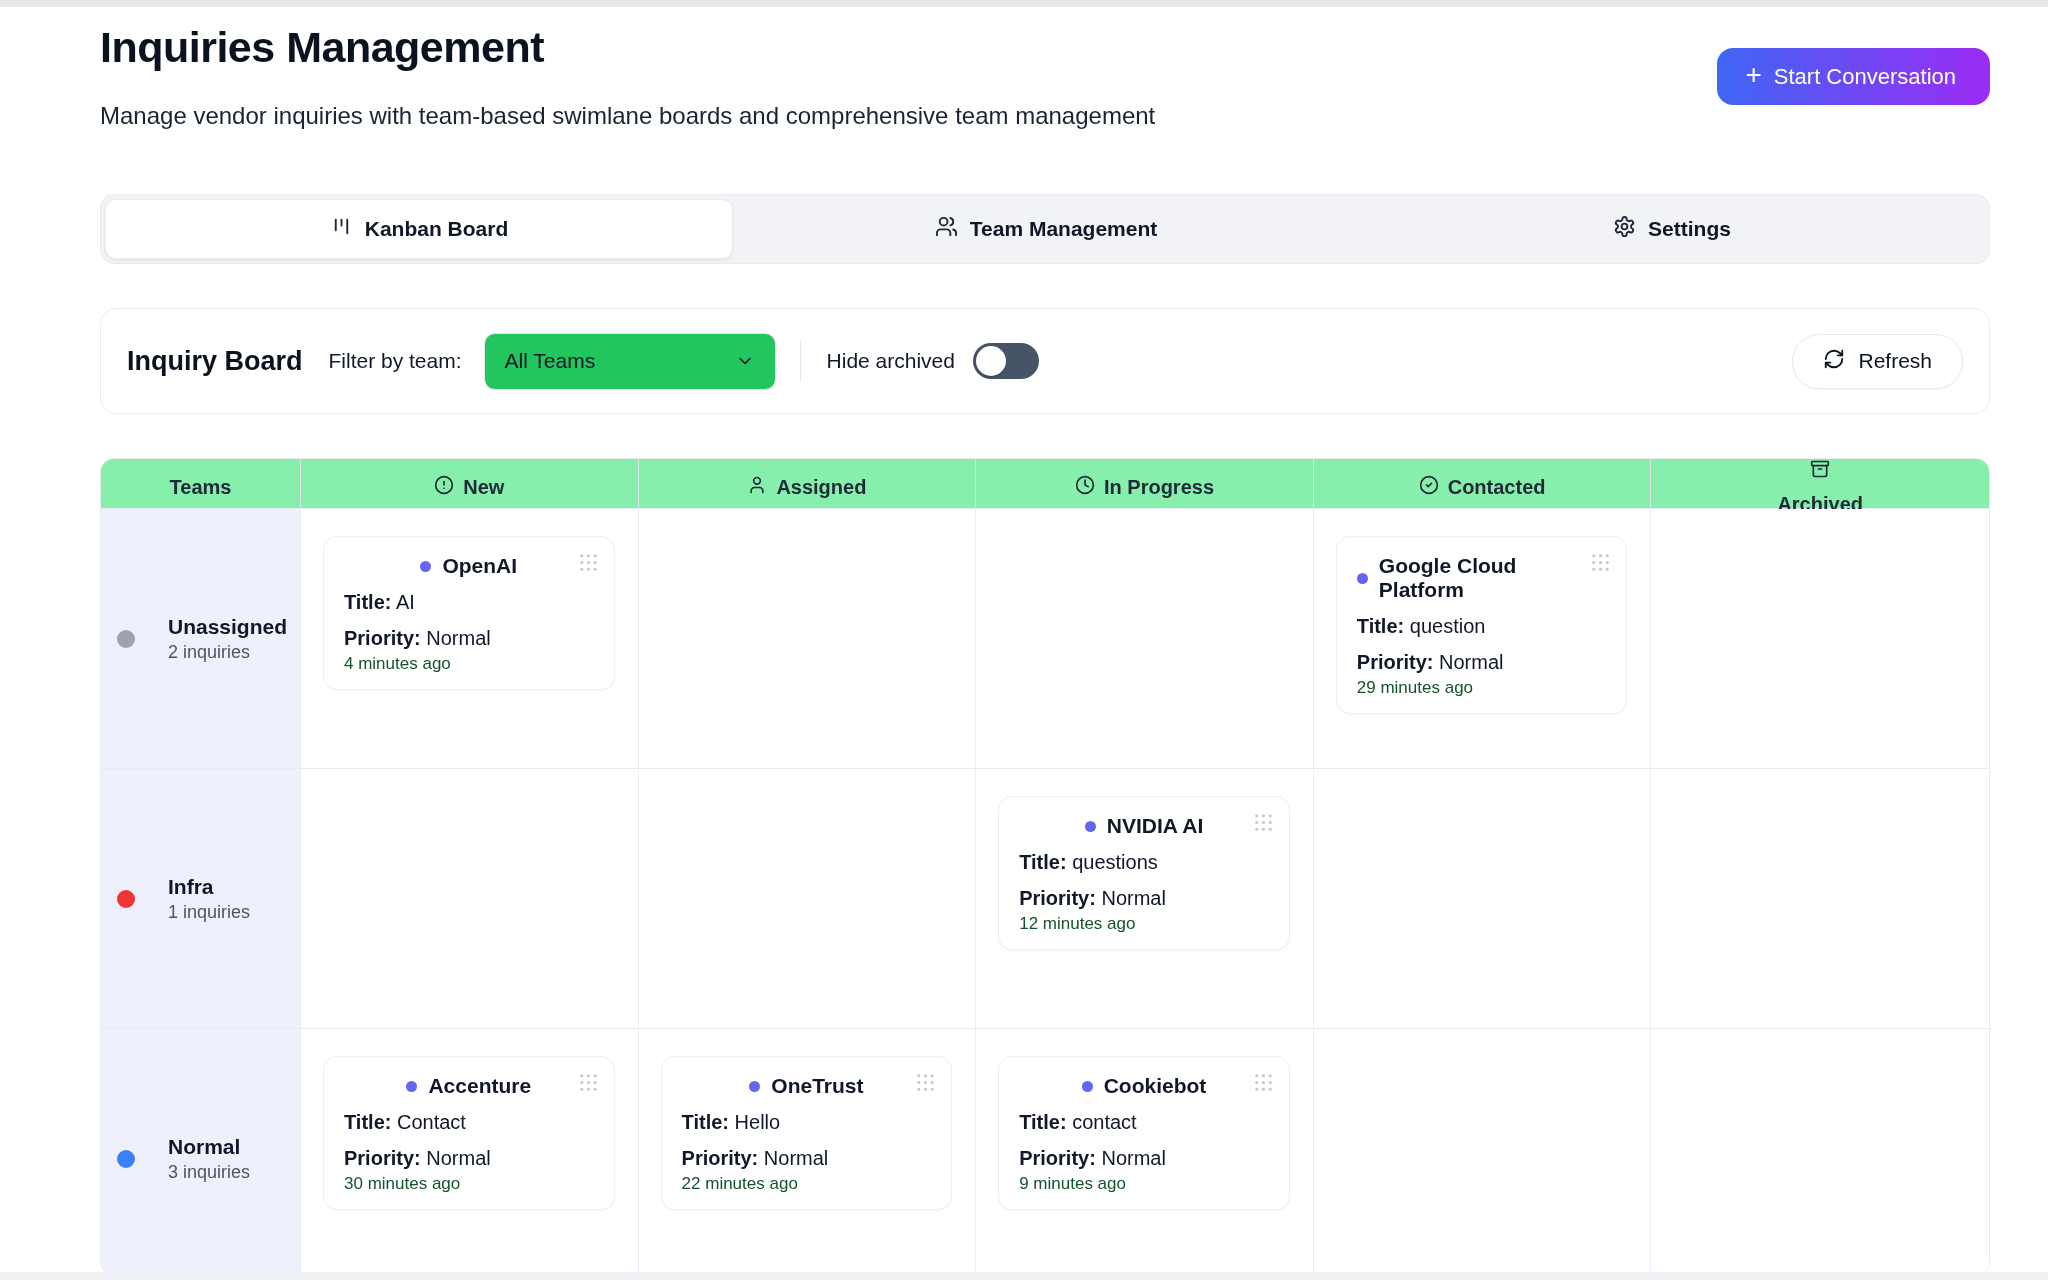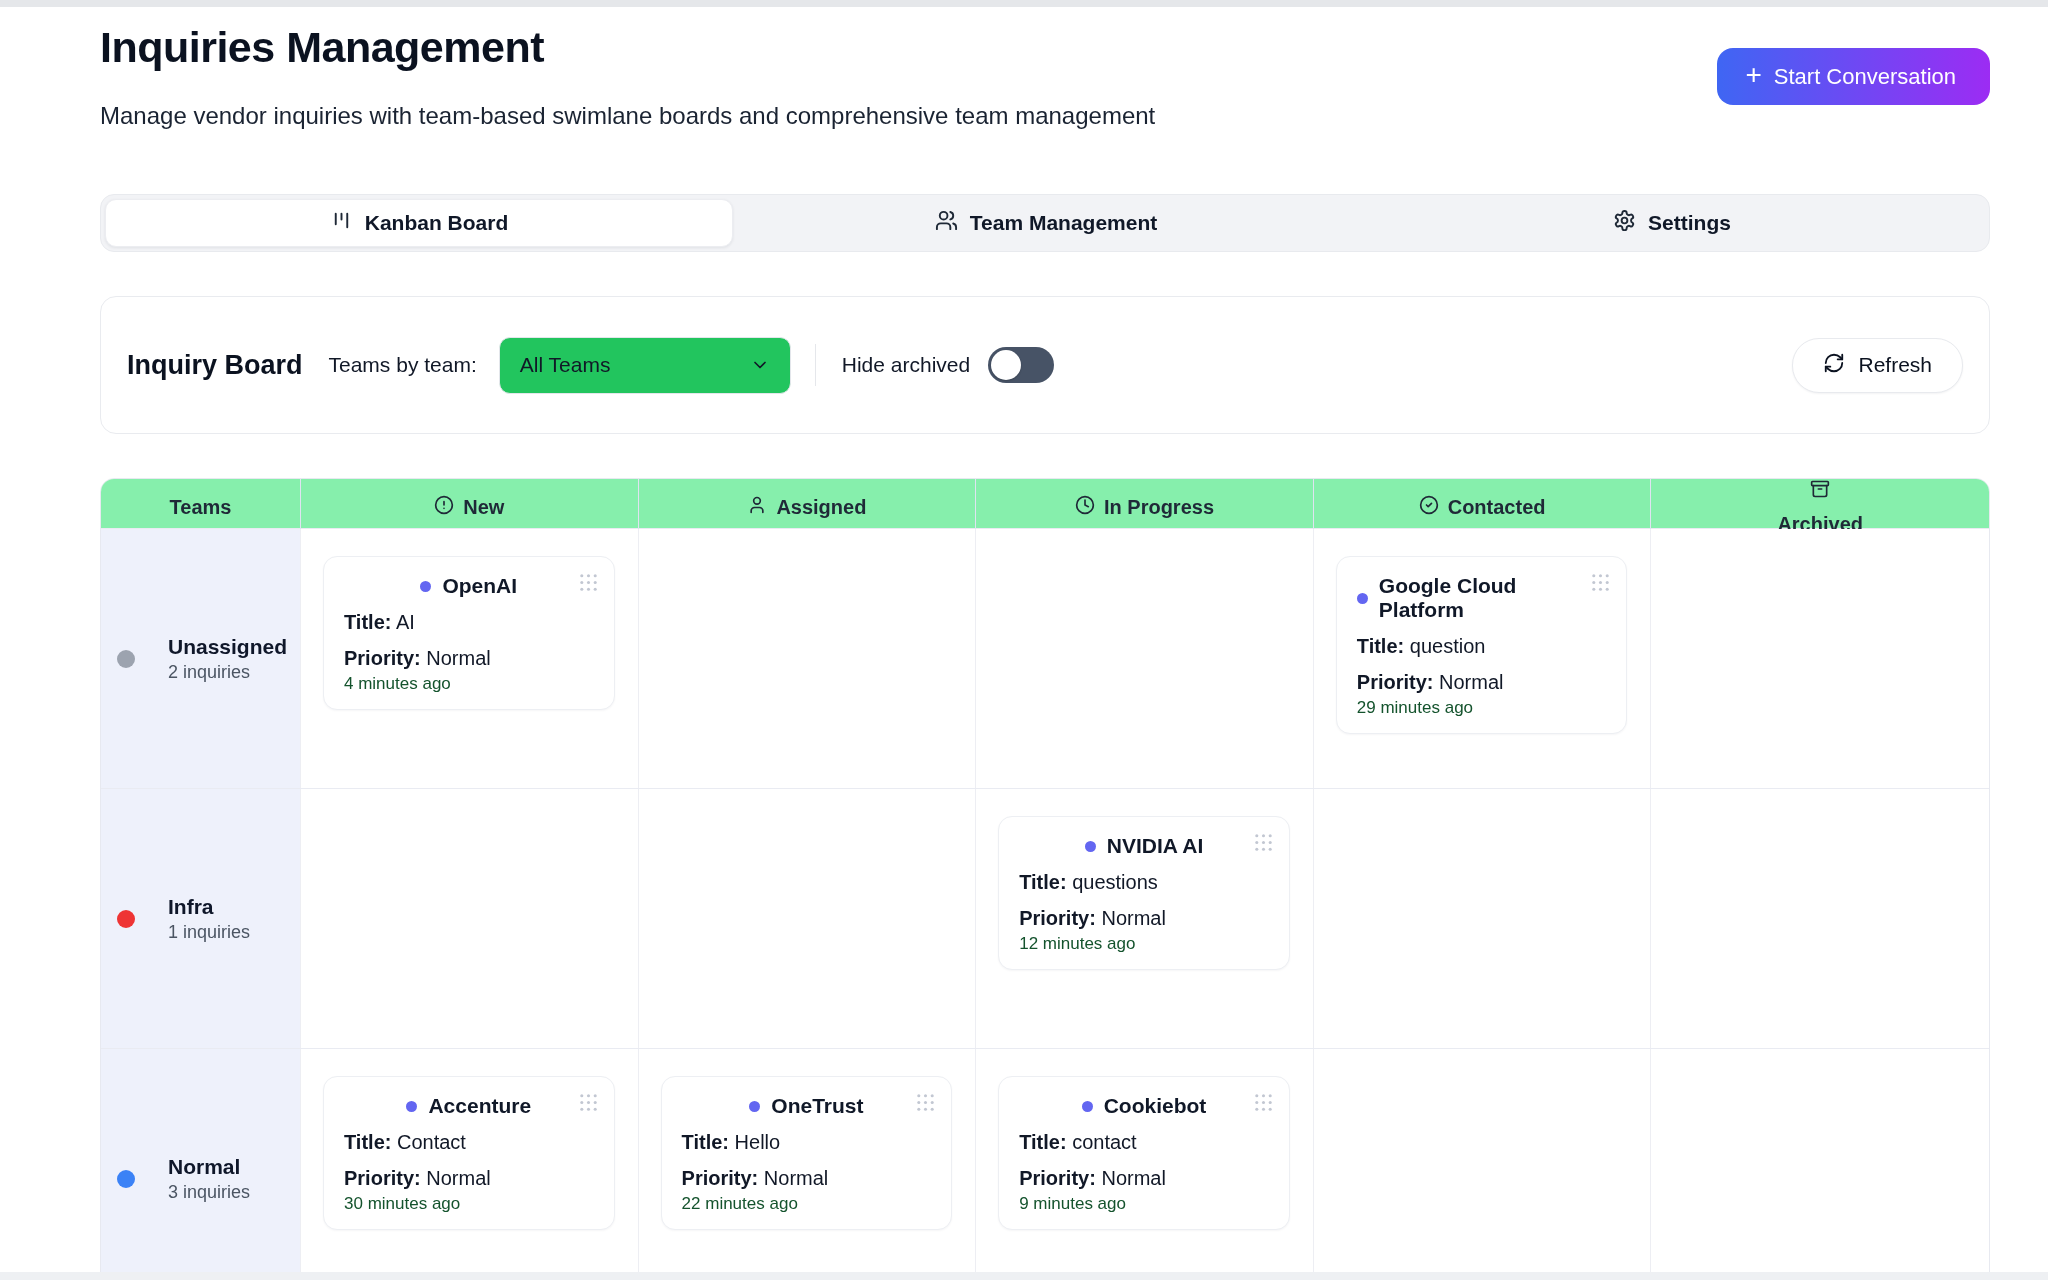--- a/index.html
+++ b/index.html
@@ -14,30 +14,30 @@
   .hdr h1 { font-size:43px; font-weight:700; letter-spacing:-0.5px; color:#0b1220; }
   .start-btn { position:absolute; top:41px; right:0; height:57px; padding:0 34px 0 28px;
     border:none; border-radius:16px; cursor:pointer;
     background:linear-gradient(90deg,#3f66f3,#9c2cf3);
     color:#ffffff; font-size:22px; font-weight:500; display:flex; align-items:center; gap:12px;
     font-family:inherit; }
   .start-btn .plus { font-size:28px; font-weight:400; line-height:1; margin-top:-3px; }
   .subtitle { margin-top:30px; font-size:24px; color:#1a2332; }
 
   
-  .tabs { margin-top:64px; height:58px; background:#f2f3f6; border:1px solid #e8eaee;
+  .tabs { margin-top:64px; height:70px; background:#f2f3f6; border:1px solid #e8eaee;
     border-radius:14px; display:flex; padding:4px; }
   .tab { flex:1; display:flex; align-items:center; justify-content:center; gap:12px;
     font-size:21px; font-weight:600; color:#101828; border-radius:11px; cursor:pointer; }
   .tab.active { background:#ffffff; border:1px solid #ecedf1; box-shadow:0 1px 3px rgba(16,24,40,.08); }
   .tab svg { width:23px; height:23px; stroke:#1f2937; fill:none; stroke-width:2;
     stroke-linecap:round; stroke-linejoin:round; }
 
   
-  .toolbar { margin-top:44px; height:138px; background:#ffffff; border:1px solid #e9ebef;
+  .toolbar { margin-top:44px; height:106px; background:#ffffff; border:1px solid #e9ebef;
     border-radius:16px; display:flex; align-items:center; padding:0 26px; }
   .toolbar h2 { font-size:27px; font-weight:700; color:#0b1220; }
   .filter-label { margin-left:26px; font-size:21px; color:#111827; }
   .select { margin-left:22px; width:292px; height:57px; border:1px solid #e3e6eb; border-radius:11px;
     display:flex; align-items:center; padding:0 20px; font-size:21px; color:#111827; cursor:pointer;
     background:#22c55e; }
   .select .chev { margin-left:auto; display:flex; }
   .select svg { width:20px; height:20px; stroke:#111827; fill:none; stroke-width:2;
     stroke-linecap:round; stroke-linejoin:round; }
   .vdiv { width:1px; height:42px; background:#e5e7eb; margin:0 26px 0 24px; }
@@ -127,21 +127,21 @@
             <path d="M12.22 2h-.44a2 2 0 0 0-2 2v.18a2 2 0 0 1-1 1.73l-.43.25a2 2 0 0 1-2 0l-.15-.08a2 2 0 0 0-2.73.73l-.22.38a2 2 0 0 0 .73 2.73l.15.1a2 2 0 0 1 1 1.72v.51a2 2 0 0 1-1 1.74l-.15.09a2 2 0 0 0-.73 2.73l.22.38a2 2 0 0 0 2.73.73l.15-.08a2 2 0 0 1 2 0l.43.25a2 2 0 0 1 1 1.73V20a2 2 0 0 0 2 2h.44a2 2 0 0 0 2-2v-.18a2 2 0 0 1 1-1.73l.43-.25a2 2 0 0 1 2 0l.15.08a2 2 0 0 0 2.73-.73l.22-.39a2 2 0 0 0-.73-2.73l-.15-.08a2 2 0 0 1-1-1.74v-.5a2 2 0 0 1 1-1.74l.15-.09a2 2 0 0 0 .73-2.73l-.22-.38a2 2 0 0 0-2.73-.73l-.15.08a2 2 0 0 1-2 0l-.43-.25a2 2 0 0 1-1-1.73V4a2 2 0 0 0-2-2z"></path>
             <circle cx="12" cy="12" r="3"></circle>
           </svg>
       </span>
       <span>Settings</span>
     </div>
   </nav>
 
   <section class="toolbar">
     <h2>Inquiry Board</h2>
-    <span class="filter-label">Teams by team:</span>
+    <span class="filter-label">Filter by team:</span>
     <div class="select">
       <span>All Teams</span>
       <span class="chev">
         <svg viewBox="0 0 24 24">
             <polyline points="6 9 12 15 18 9"></polyline>
           </svg>
       </span>
     </div>
     <div class="vdiv"></div>
     <span class="hide-label">Hide archived</span>

